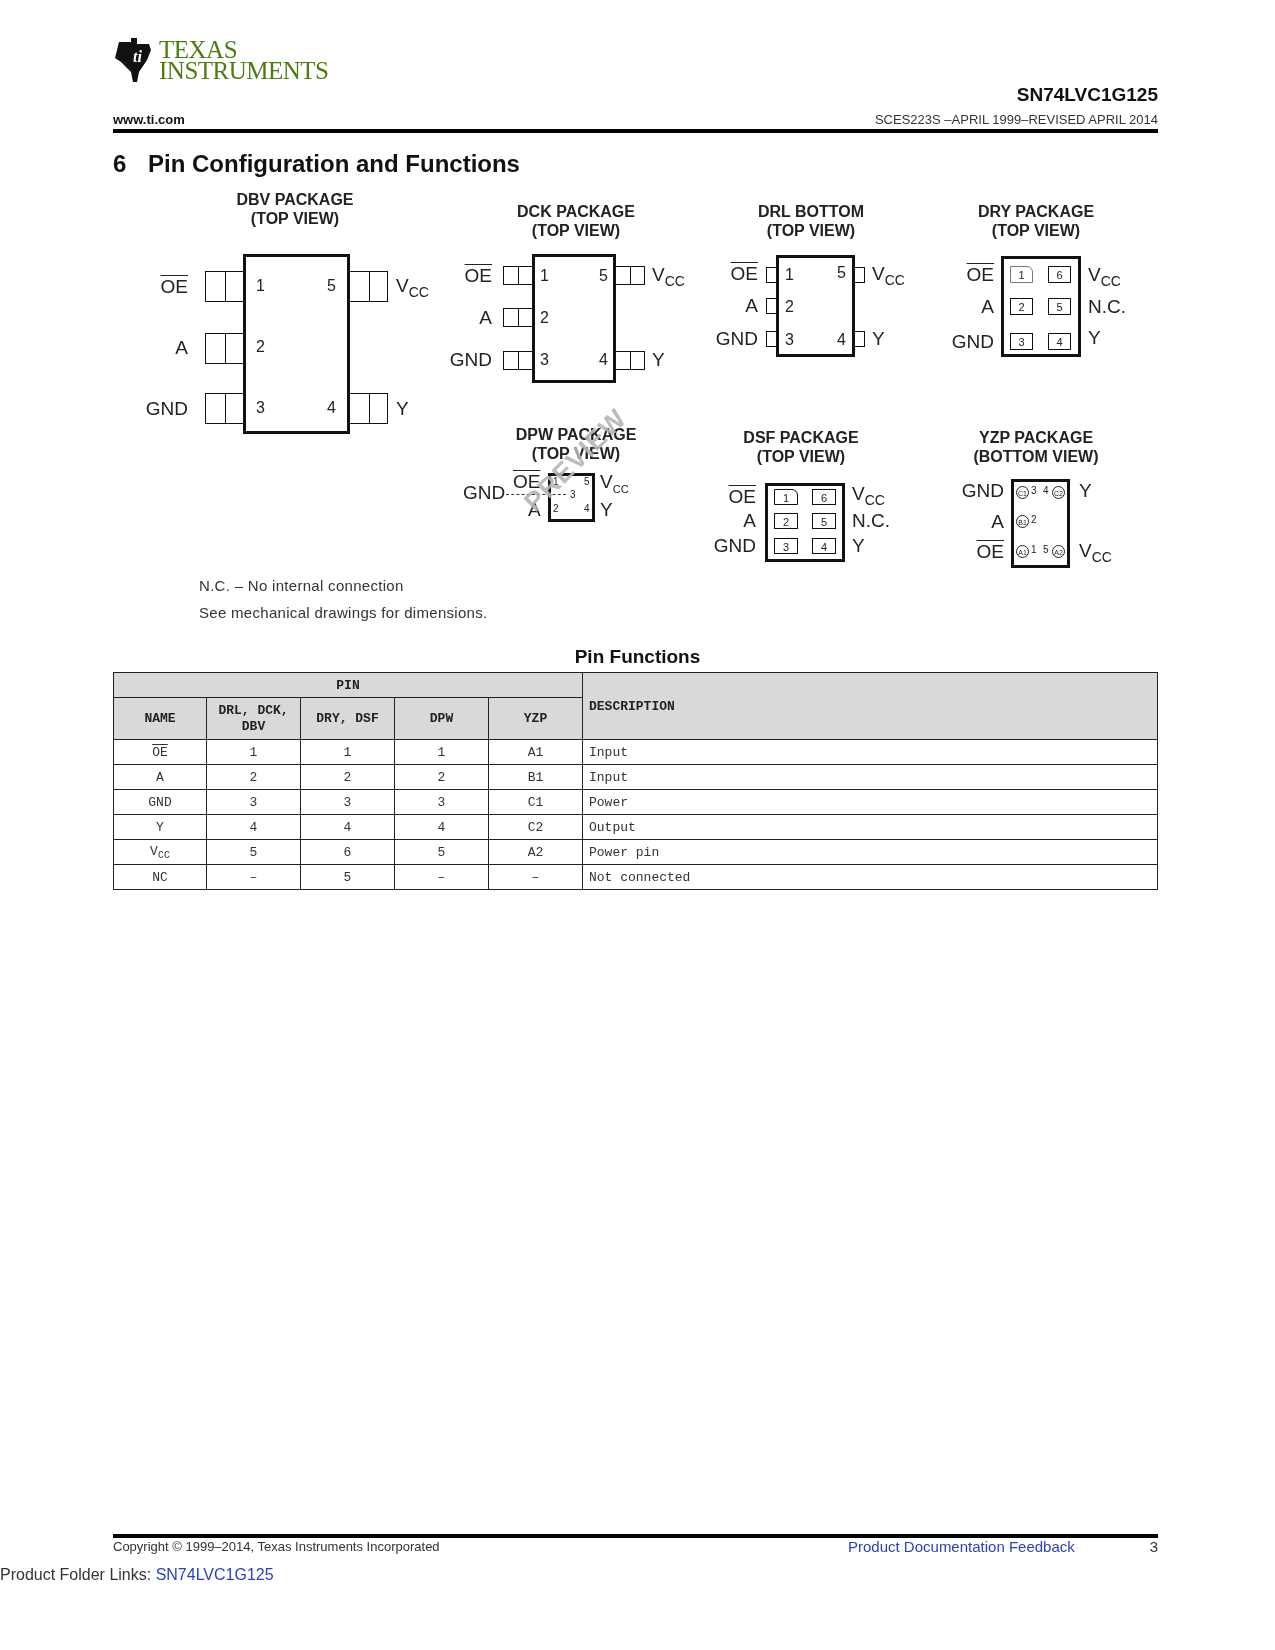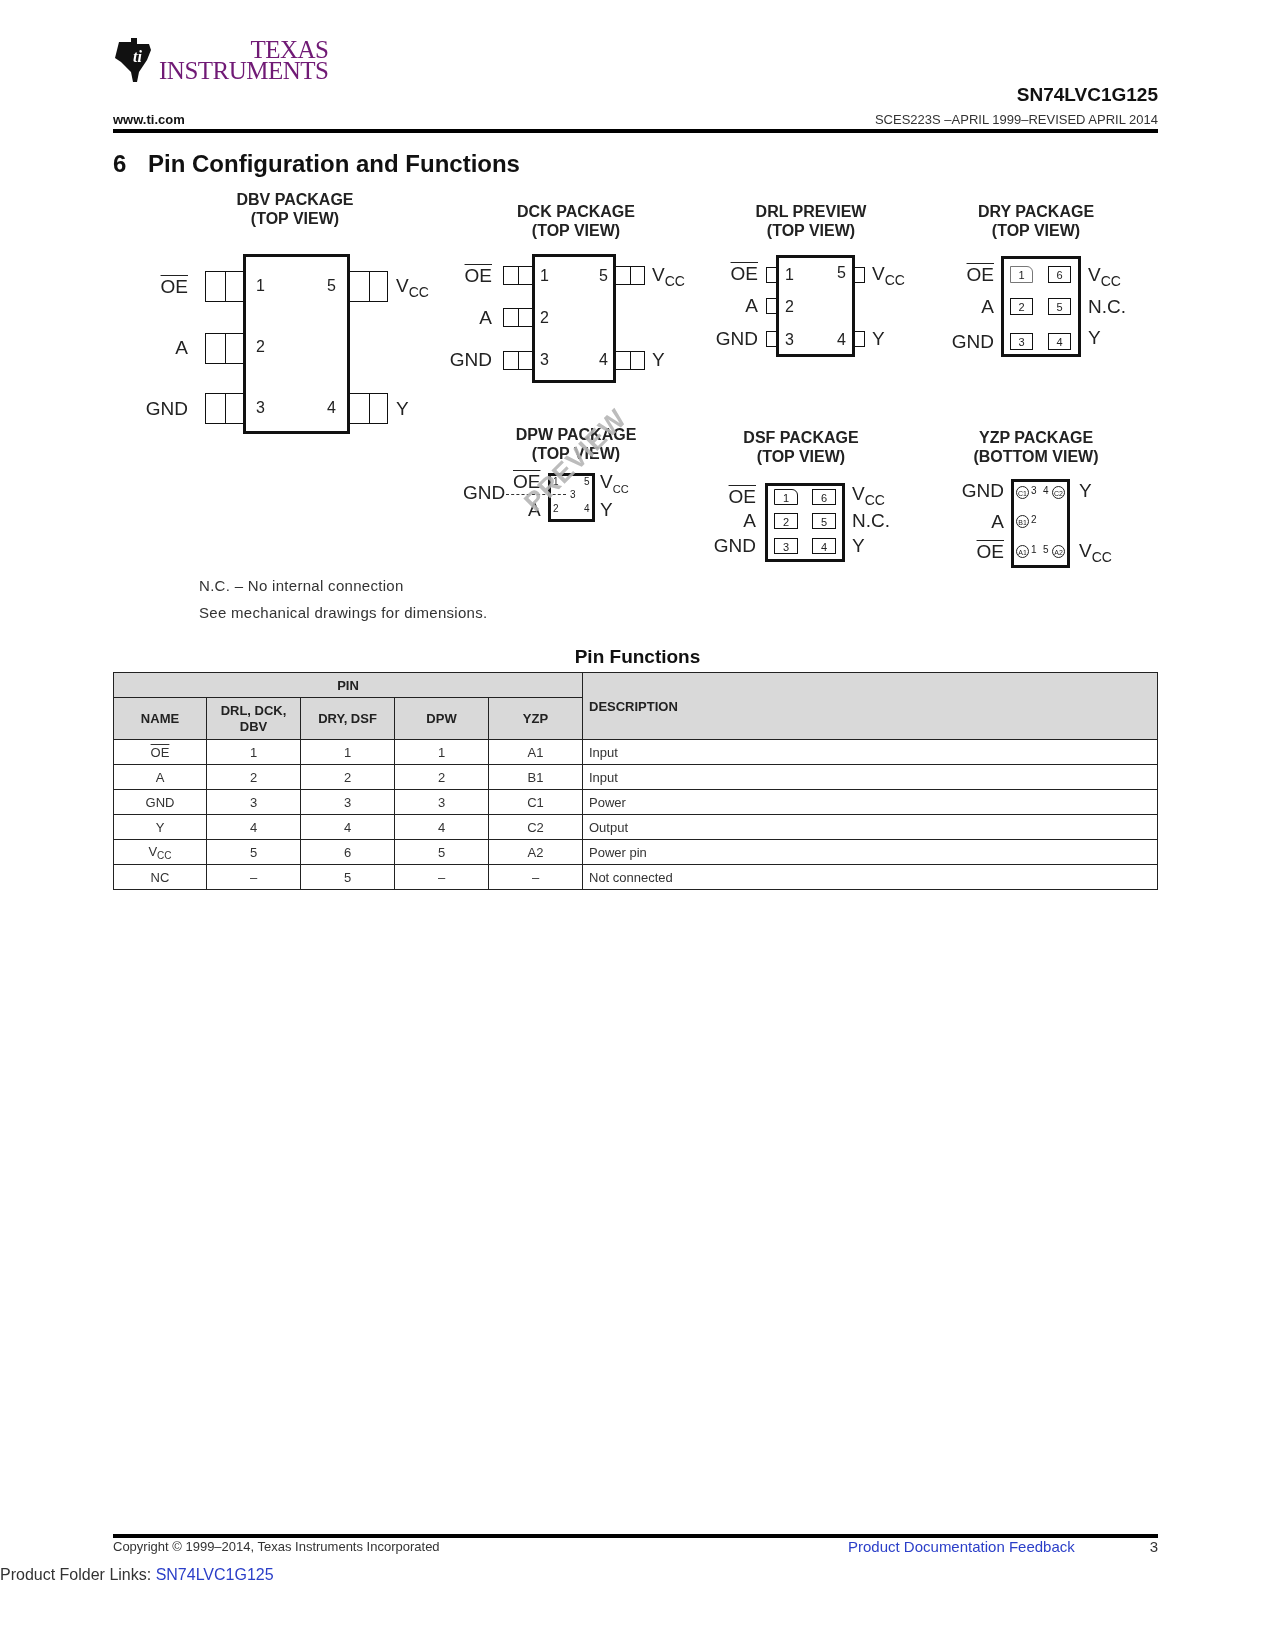--- a/index.html
+++ b/index.html
@@ -1,19 +1,19 @@
 <!DOCTYPE html>
 <html><head>
 <meta charset="utf-8">
 <style>
   html,body{margin:0;padding:0;background:#fff;}
   body{width:1275px;height:1650px;position:relative;overflow:hidden;font-family:"Liberation Sans",sans-serif;color:#222;}
   .abs{position:absolute;}
   .logo{left:113px;top:36px;width:200px;height:50px;}
-  .logo-text{position:absolute;left:46px;top:4px;font-family:"Liberation Serif",serif;font-size:22px;line-height:20px;color:#701a75;letter-spacing:-0.5px;text-align:right;}
+  .logo-text{position:absolute;left:46px;top:4px;font-family:"Liberation Serif",serif;font-size:22px;line-height:20px;color:#4d7c0f;letter-spacing:-0.5px;}
   .logo-text .big{font-size:25px;}
   .part{right:117px;top:84px;font-size:19px;font-weight:bold;color:#111;}
   .site{left:113px;top:112px;font-size:13px;font-weight:bold;color:#111;}
   .docid{right:117px;top:112px;font-size:13px;color:#333;}
   .rule{left:113px;width:1045px;height:4px;background:#000;}
   .sec-title{left:113px;top:150px;font-size:24px;font-weight:bold;color:#111;}
   .sec-title .num{display:inline-block;width:35px;}
   .pkg-title{position:absolute;text-align:center;font-weight:bold;font-size:16px;line-height:19px;color:#222;width:220px;}
   .lbl{position:absolute;font-size:19px;color:#222;line-height:20px;}
   .lbl.r{text-align:right;}
@@ -23,21 +23,21 @@
   .pin2{position:absolute;border:1.5px solid #111;box-sizing:border-box;background:#fff;}
   .pin2::after{content:"";position:absolute;left:50%;top:0;bottom:0;border-left:1.5px solid #111;}
   .pin1{position:absolute;border:1.5px solid #111;box-sizing:border-box;background:#fff;}
   .pnum{position:absolute;font-size:16px;color:#222;}
   .pad{position:absolute;border:1.2px solid #111;box-sizing:border-box;font-size:11px;text-align:center;line-height:16px;color:#222;background:#fff;}
   .ball{position:absolute;width:13px;height:13px;border:1px solid #222;border-radius:50%;font-size:7px;line-height:13px;text-align:center;box-sizing:border-box;}
   .tiny{position:absolute;font-size:10px;color:#222;}
   .note{left:199px;font-size:15px;color:#333;letter-spacing:0.3px;}
   .tbl-title{left:0;width:1275px;text-align:center;top:646px;font-size:19px;font-weight:bold;color:#111;}
   table{position:absolute;left:113px;top:672px;width:1045px;border-collapse:collapse;font-size:13px;}
-  th,td{border:1px solid #222;height:24px;padding:0 6px;}
+  th,td{border:1px solid #222;height:24px;padding:0 6px;font-family:Liberation Mono, monospace;}
   th{background:#d9d9d9;font-weight:bold;color:#222;}
   td{text-align:center;color:#333;}
   td.desc{text-align:left;}
   th.desc{text-align:left;margin-top:32px;}
   .foot-rule{left:113px;top:1534px;width:1045px;height:4px;background:#000;}
   .copy{left:113px;top:1537px;font-size:13px;color:#333;line-height:20px;}
   .feedback{left:848px;top:1537px;font-size:15px;color:#2a3ec8;line-height:20px;}
   .pagenum{right:117px;top:1537px;font-size:15px;color:#333;line-height:20px;}
   .pfl{left:0;width:1275px;text-align:left;top:1566px;font-size:16px;color:#333;}
   .pfl .link{color:#2a3ec8;}
@@ -106,21 +106,21 @@
   <div class="pnum" style="left:599px;top:351px;">4</div>
   <div class="lbl r ov" style="left:440px;width:52px;top:266px;">OE</div>
   <div class="lbl r" style="left:440px;width:52px;top:308px;">A</div>
   <div class="lbl r" style="left:440px;width:52px;top:350px;">GND</div>
   <div class="lbl" style="left:652px;top:265px;">V<span class="sub">CC</span></div>
   <div class="lbl" style="left:652px;top:350px;">Y</div>
 </div>
 
 <div>
   <div class="pkg-title" style="left:701px;top:202px;">
-    <div>DRL PREVIEW</div>
+    <div>DRL BOTTOM</div>
       <div>(TOP VIEW)</div>
   </div>
   <div class="body" style="left:776px;top:255px;width:79px;height:102px;"></div>
   <div class="pin1" style="left:766px;top:267px;width:11px;height:16px;"></div>
   <div class="pin1" style="left:766px;top:298px;width:11px;height:16px;"></div>
   <div class="pin1" style="left:766px;top:331px;width:11px;height:16px;"></div>
   <div class="pin1" style="left:854px;top:267px;width:11px;height:16px;"></div>
   <div class="pin1" style="left:854px;top:331px;width:11px;height:16px;"></div>
   <div class="pnum" style="left:785px;top:266px;">1</div>
   <div class="pnum" style="left:785px;top:298px;">2</div>

